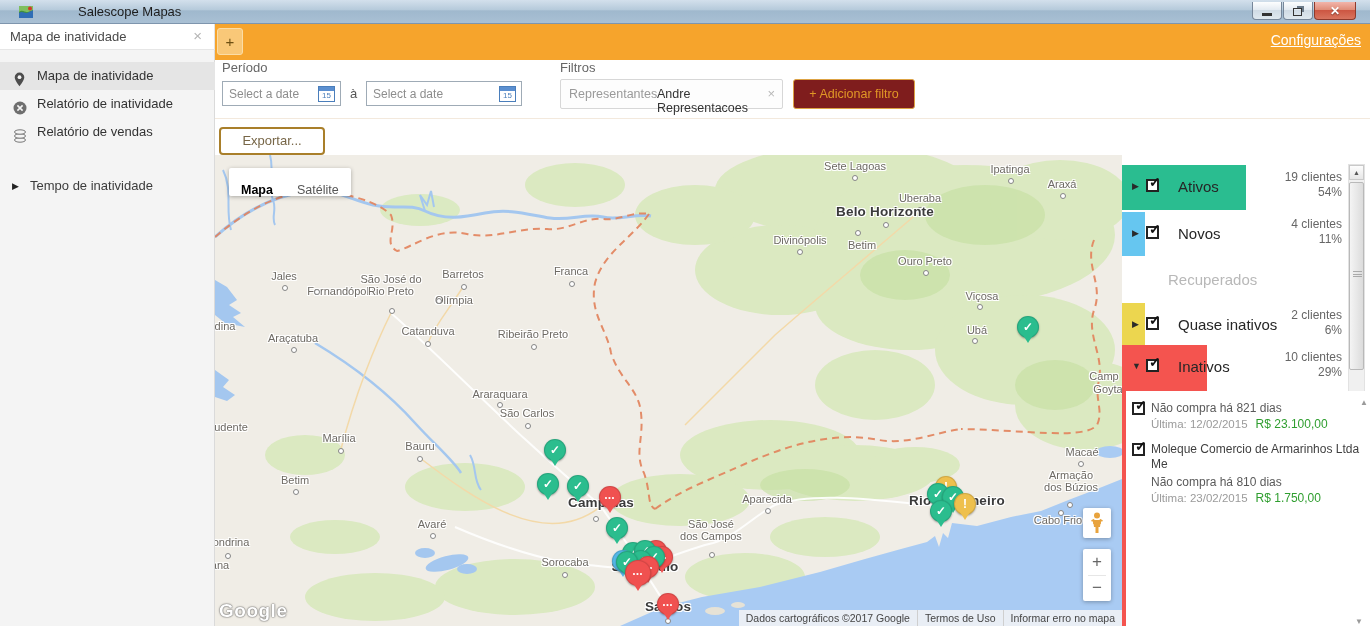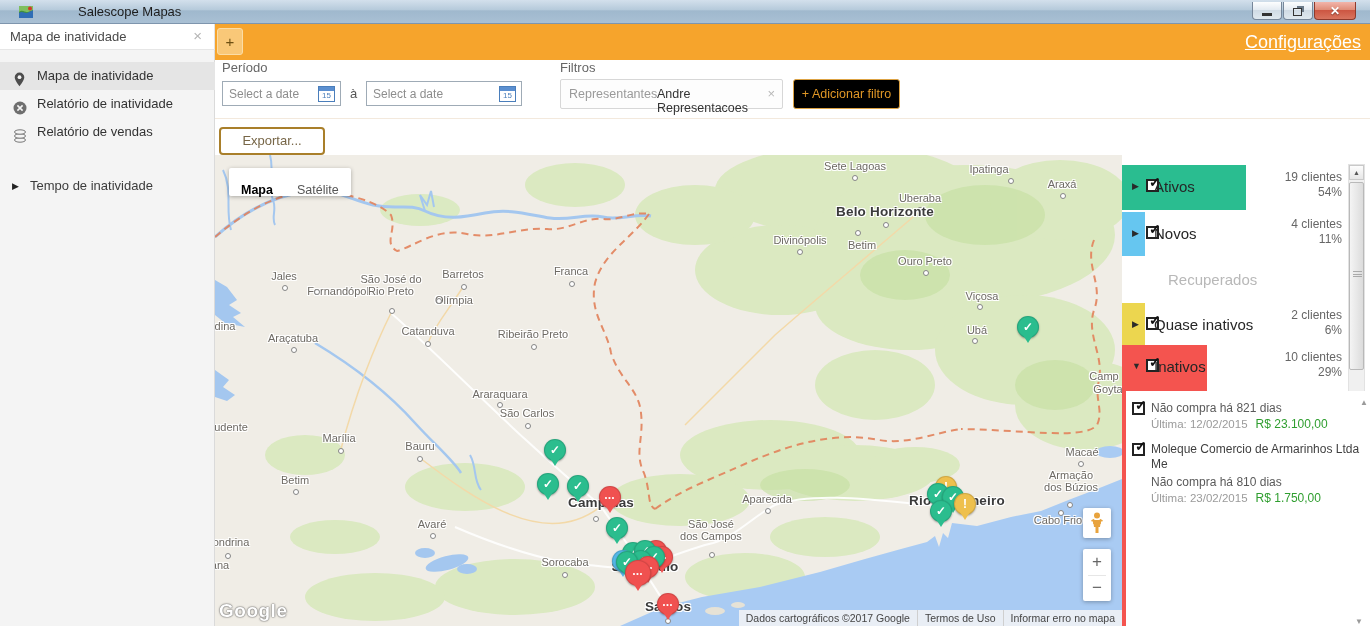--- a/index.html
+++ b/index.html
@@ -24,21 +24,21 @@
   .glyph-close { color:#fff; font-size:12px; font-weight:bold; text-shadow:0 1px 1px rgba(0,0,0,.4); }
 
   
   .tab { position:absolute; left:0; top:24px; width:215px; height:26px; background:#fff;
     border-right:1px solid #e3e3e3; border-bottom:1px solid #e6e6e6; }
   .tab-label { position:absolute; left:10px; top:5px; font-size:13px; color:#4a4a4a; }
   .tab-close { position:absolute; right:12px; top:3px; font-size:15px; color:#b5b5b5; cursor:default; }
   .orangebar { position:absolute; left:215px; top:24px; width:1155px; height:36px; background:#f6a42c; }
   .newtab { position:absolute; left:2px; top:4px; width:26px; height:27px; background:#f9c878;
     border:1px solid #fbdda6; border-radius:3px; color:#6d4f12; font-size:15px; text-align:center; line-height:25px; }
-  .config { position:absolute; right:9px; top:8px; color:#fff; font-size:18px; text-decoration:underline; cursor:pointer; }
+  .config { position:absolute; right:9px; top:8px; color:#fff; font-size:14px; text-decoration:underline; cursor:pointer; }
 
   
   .sidebar { position:absolute; left:0; top:50px; width:215px; height:576px; background:#f4f4f4;
     border-right:1px solid #dadada; }
   .sb-item { position:relative; height:28px; line-height:28px; padding-left:37px; font-size:13px; color:#333; cursor:default; }
   .sb-item.sel { background:#e5e5e5; }
   .sb-item .sb-ico { position:absolute; left:13px; top:7px; width:15px; height:15px; }
   .sb-section { position:absolute; left:0; top:122px; width:215px; height:28px; line-height:28px;
     padding-left:30px; font-size:13px; color:#3c3c3c; }
   .sb-section .tri { position:absolute; left:12px; font-size:9px; color:#222; }
@@ -54,21 +54,21 @@
   .db1 { left:7px; width:119px; } .db2 { left:151px; width:156px; }
   .cal { position:absolute; right:5px; top:4px; width:17px; height:16px; border:1px solid #4a7ebb; background:#fff; }
   .cal::before { content:""; position:absolute; left:0; top:0; width:100%; height:4px; background:#5b8fd0; }
   .cal .calday { position:absolute; left:0; top:4px; width:100%; text-align:center; font-size:8px; color:#4a7ebb; }
   .date-sep { position:absolute; left:135px; top:26px; font-size:13px; color:#555; }
   .chip { position:absolute; left:345px; top:19px; width:223px; height:30px; background:#fdfdfd;
     border:1px solid #d7d7d7; border-radius:2px; }
   .chip-field { position:absolute; left:8px; top:7px; font-size:12.5px; color:#9a9a9a; }
   .chip-value { position:absolute; left:96px; top:7px; font-size:12.5px; color:#333; }
   .chip-x { position:absolute; right:7px; top:6px; font-size:13px; color:#b8b8b8; }
-  .btn-addfilter { position:absolute; left:578px; top:19px; width:107px; height:30px; background:#000000;
+  .btn-addfilter { position:absolute; left:578px; top:19px; width:122px; height:30px; background:#7f1d1d;
     border:1px solid #dda344; border-radius:3px; color:#e09726; font-size:12.5px; text-align:center; line-height:28px; cursor:pointer; }
   .btn-export { position:absolute; left:4px; top:67px; width:106px; height:28px; background:#fff;
     border:2px solid #a97f2a; border-radius:4px; color:#776647; font-size:13px; text-align:center; line-height:24px; cursor:pointer; }
   .tb-divider { position:absolute; left:0; top:58px; width:1155px; height:1px; background:#f3e9dd; }
 
   
   .map { position:absolute; left:215px; top:155px; width:907px; height:471px; background:#f0ede6; overflow:hidden; }
   .map svg.terrain { position:absolute; left:0; top:0; }
   .city { position:absolute; transform:translate(-50%,-50%); text-align:center; color:#6e6a64; font-size:11px;
     line-height:12px; white-space:nowrap;
@@ -104,21 +104,21 @@
   .attrib span:first-child { border-left:none; }
 
   
   .rightpanel { position:absolute; left:1122px; top:155px; width:248px; height:471px; background:#fff; }
   .cat-row { position:absolute; left:0; width:248px; }
   .cat-block { position:absolute; left:0; top:0; height:100%; }
   .cat-arrow { position:absolute; left:10px; top:16px; font-size:9px; color:#2a2a2a; }
   .cb { position:absolute; width:13px; height:13px; border:2px solid #222; background:#fff; }
   .cb::after { content:"✓"; position:absolute; left:1px; top:-7px; font-size:14px; font-weight:bold; color:#111; }
   .cat-cb { left:24px; top:14px; }
-  .cat-label { position:absolute; left:32px; top:13px; font-size:15px; color:#262626; }
+  .cat-label { position:absolute; left:56px; top:13px; font-size:15px; color:#262626; }
   .cat-label.disabled { left:46px; color:#b8b8b8; }
   .cat-counts { position:absolute; right:28px; top:5px; text-align:right; font-size:12px; color:#666; line-height:15px; }
   .clients { position:absolute; left:0; top:236px; width:248px; height:235px; background:#fff;
     border-left:4px solid #f4544f; padding:7px 2px 0 6px; }
   .client { position:relative; padding-left:19px; margin-bottom:11px; }
   .client .cb { left:0; top:1px; }
   .cl-name { font-size:12px; color:#3f3f3f; line-height:15px; width:217px; }
   .cl-days { font-size:12px; color:#5a5a5a; margin-top:3px; }
   .cl-last { margin-top:2px; font-size:11.5px; }
   .cl-last .d { color:#9b9b9b; } .cl-last .v { color:#2f9e2f; margin-left:8px; font-size:12px; }
@@ -293,21 +293,21 @@
         <path d="M440,354 C462,338 482,330 500,322 C528,310 548,300 578,291 C606,283 636,279 664,285 C694,290 722,277 746,274"></path>
         <path d="M879,85 C869,110 889,130 879,155 C871,180 889,200 884,225 C879,245 889,255 882,270 C870,285 810,275 746,274"></path>
       </g>
     </svg>
 
     <div id="cities">
         <div class="city" style="left: 640px; top: 11px;">
           <div>Sete Lagoas</div>
         </div>
         <div class="citydot" style="left: 640px; top: 23px;"></div>
-        <div class="city" style="left: 774px; top: 14px;">
+        <div class="city" style="left: 795px; top: 14px;">
           <div>Ipatinga</div>
         </div>
         <div class="citydot" style="left: 796px; top: 26px;"></div>
         <div class="city" style="left: 847px; top: 29px;">
           <div>Araxá</div>
         </div>
         <div class="citydot" style="left: 848px; top: 41px;"></div>
         <div class="city" style="left: 705px; top: 43px;">
           <div>Uberaba</div>
         </div>

